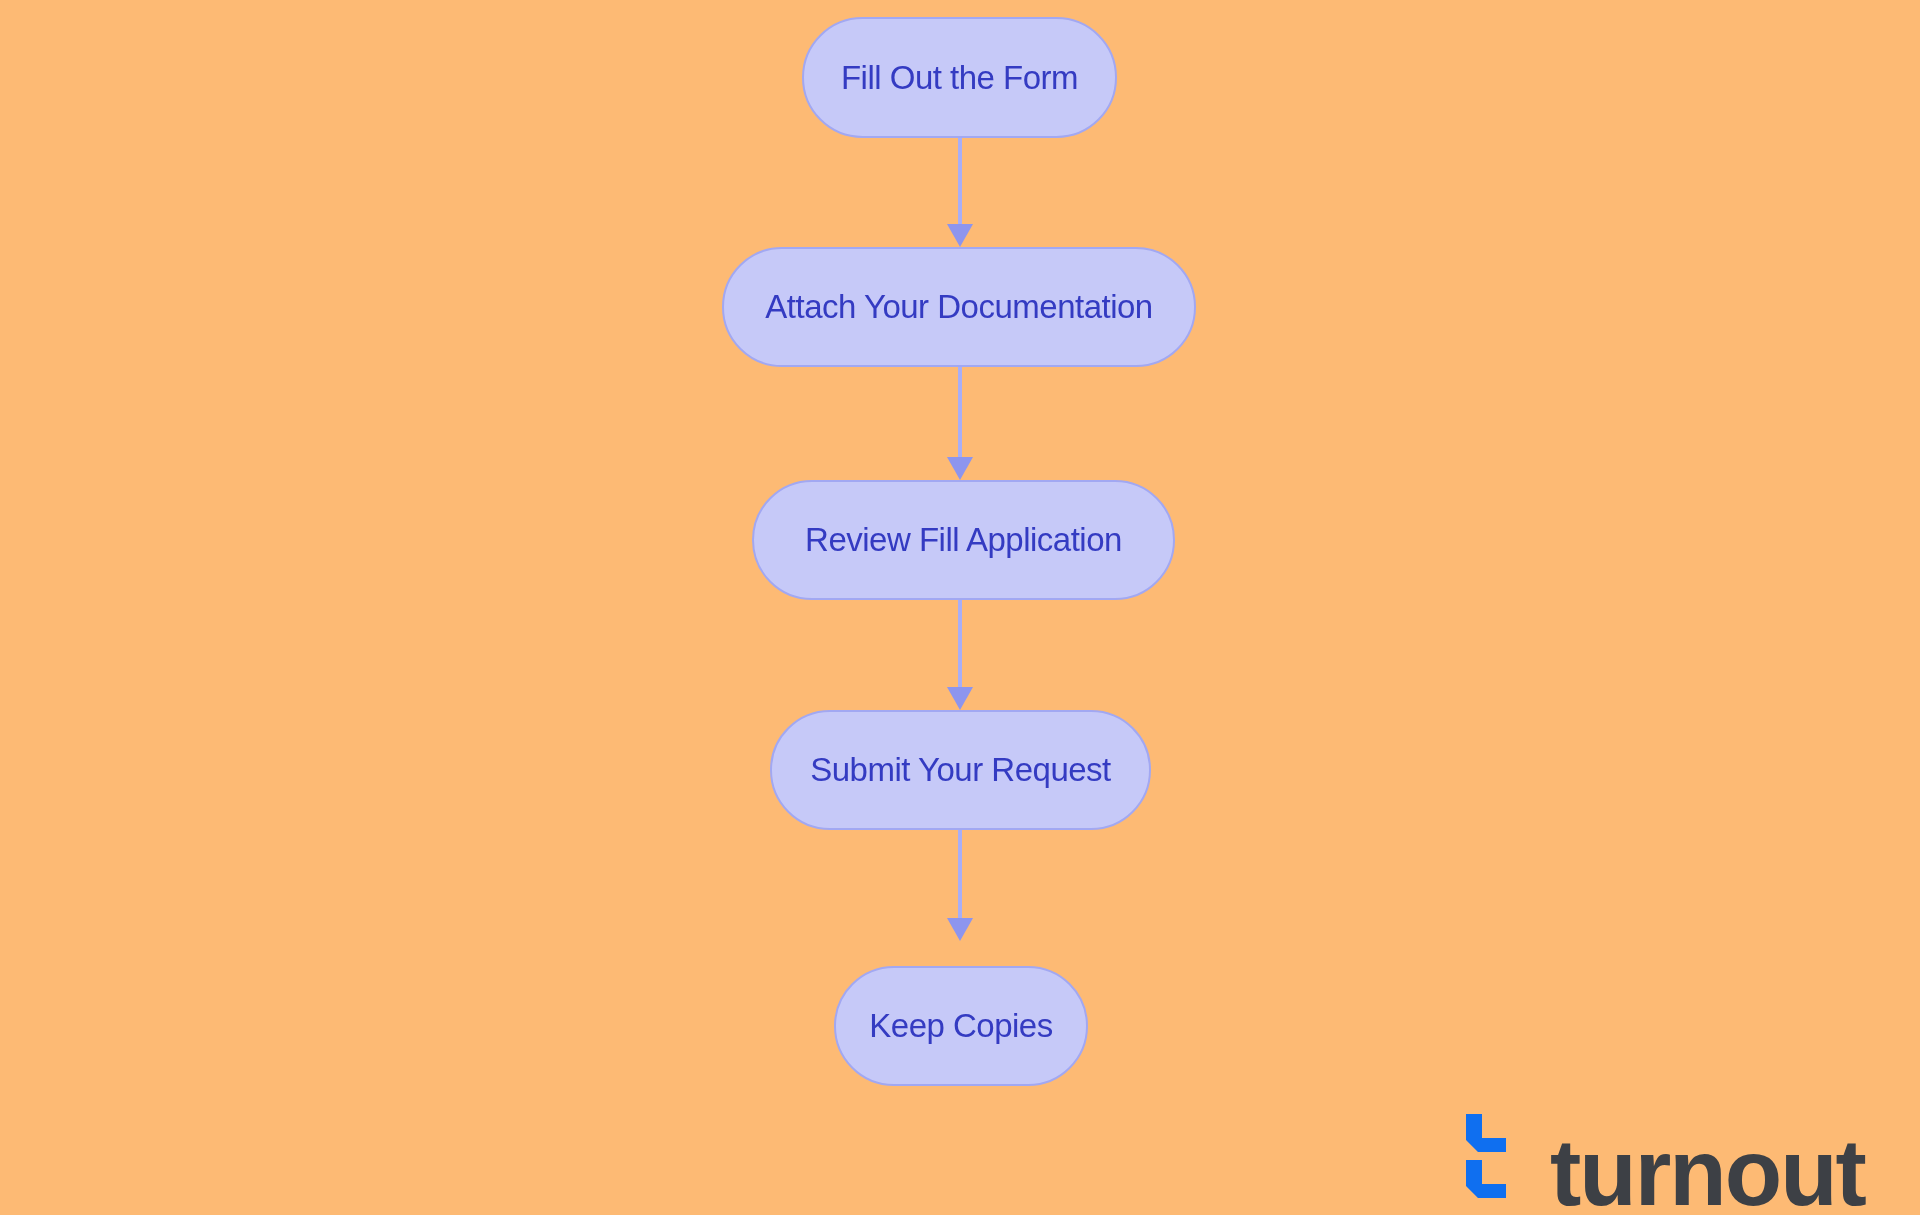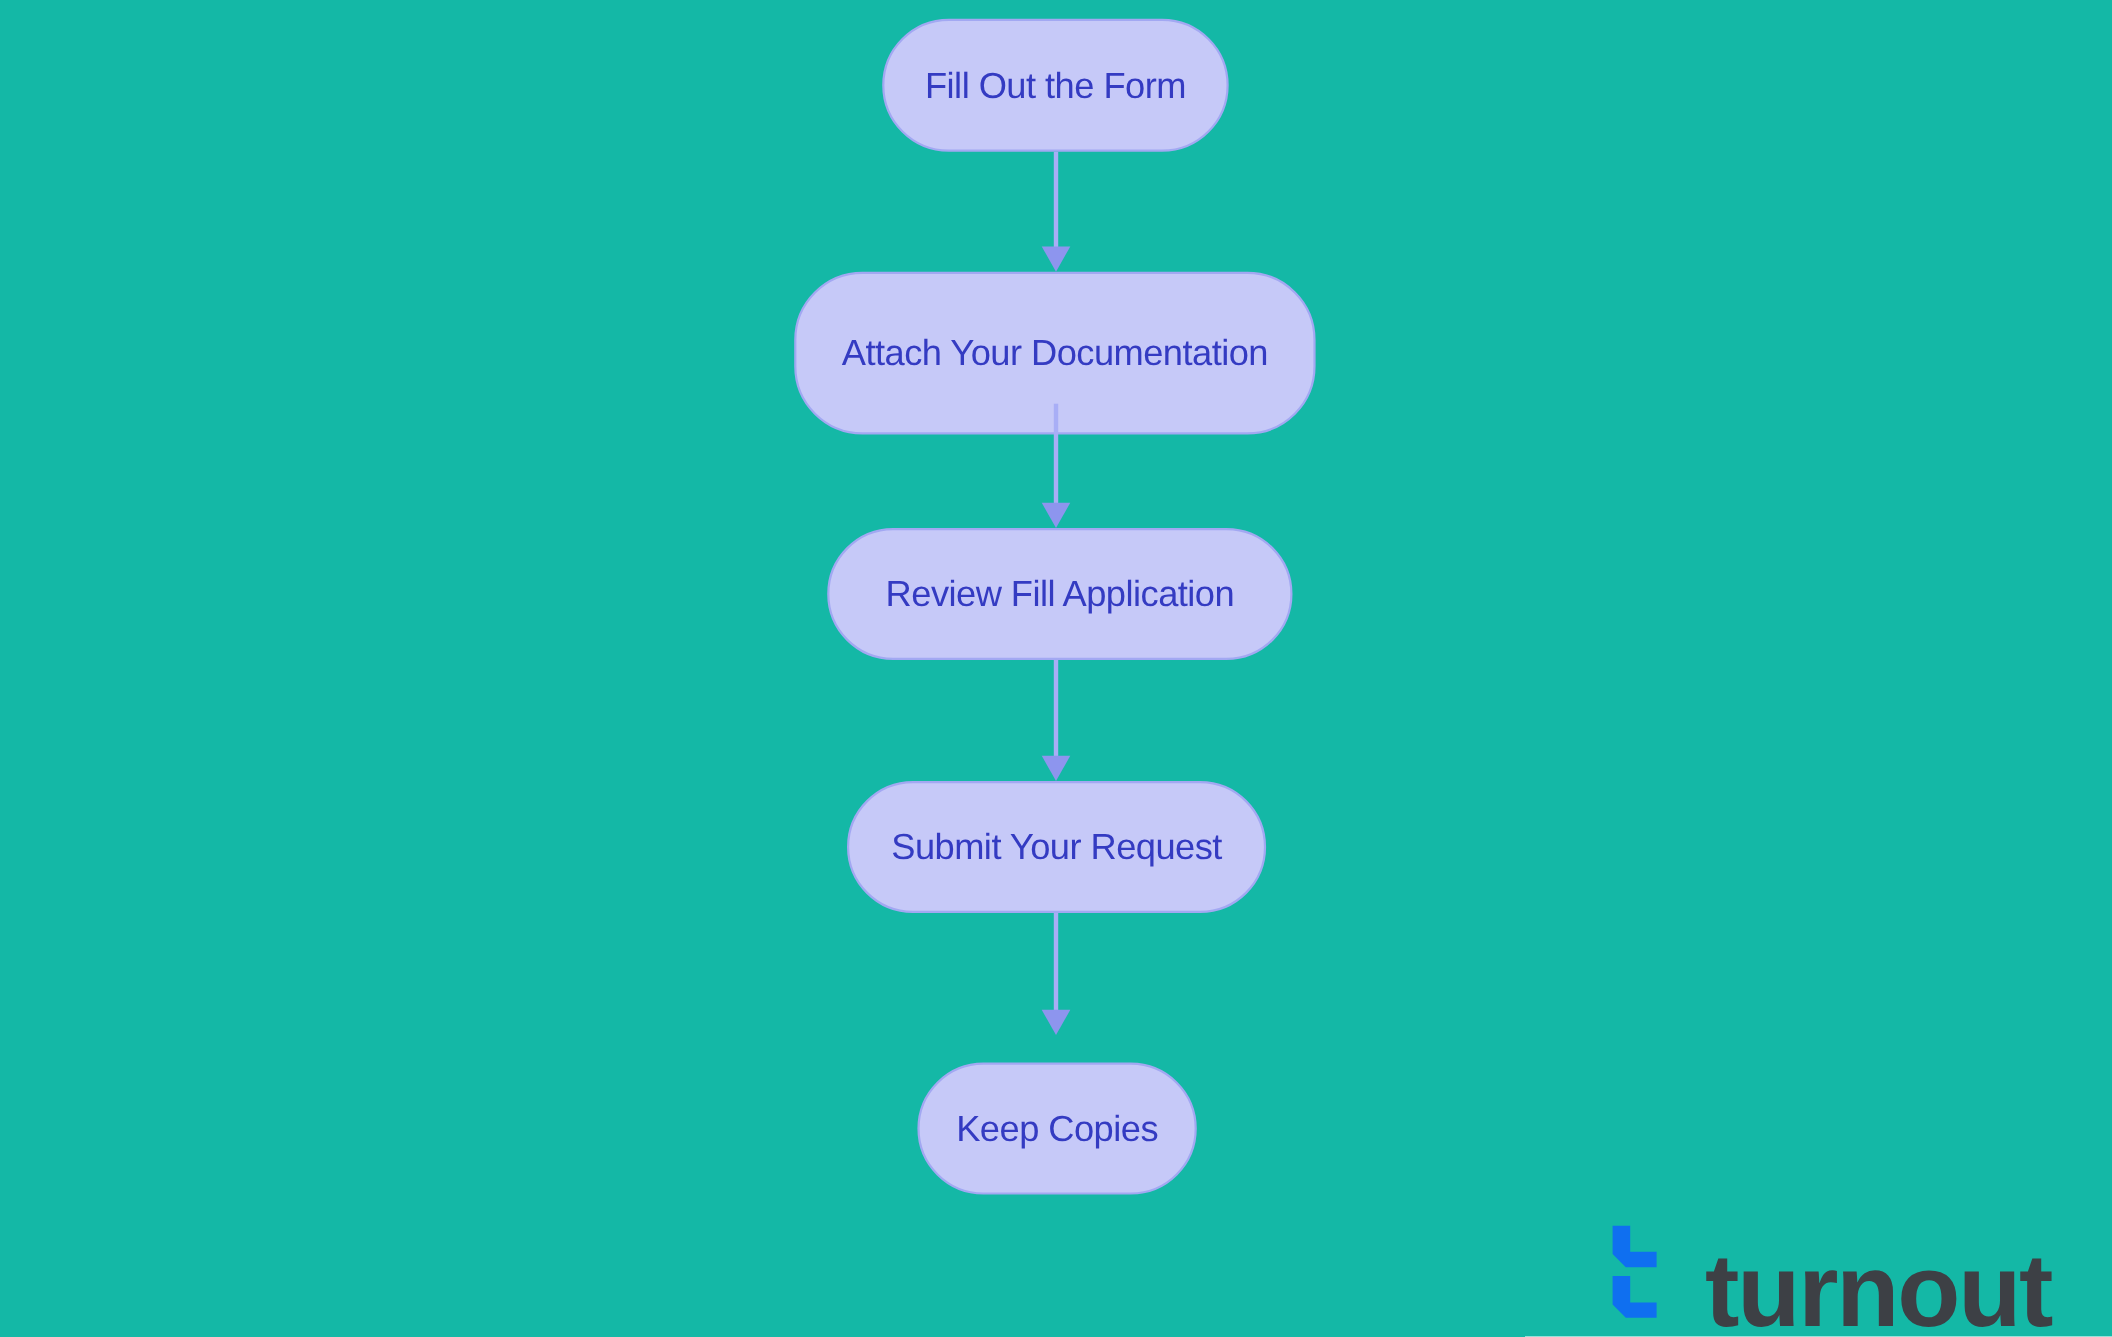--- a/index.html
+++ b/index.html
@@ -5,39 +5,39 @@
   html, body {
     margin: 0;
     padding: 0;
     background: #ffffff;
     font-family: "Liberation Sans", sans-serif;
   }
   .canvas {
     position: relative;
     width: 1920px;
     height: 1215px;
-    background: #14b8a6;
+    background: #fdba74;
     overflow: hidden;
   }
   .flow-node {
     position: absolute;
     box-sizing: border-box;
     background: #c6c9f8;
     border: 2px solid #a2a8f2;
     border-radius: 62px;
     display: flex;
     align-items: center;
     justify-content: center;
     color: #343bc2;
     font-size: 33px;
     letter-spacing: -0.5px;
     white-space: nowrap;
   }
   .node-1 { left: 802px; top: 17px;  width: 315px; height: 121px; }
-  .node-2 { left: 722px; top: 247px; width: 474px; height: 148px; }
+  .node-2 { left: 722px; top: 247px; width: 474px; height: 120px; }
   .node-3 { left: 752px; top: 480px; width: 423px; height: 120px; }
   .node-4 { left: 770px; top: 710px; width: 381px; height: 120px; }
   .node-5 { left: 834px; top: 966px; width: 254px; height: 120px; }
 
   .arrow {
     position: absolute;
     left: 947px;
     width: 26px;
   }
   .arrow-1 { top: 138px; height: 109px; }

